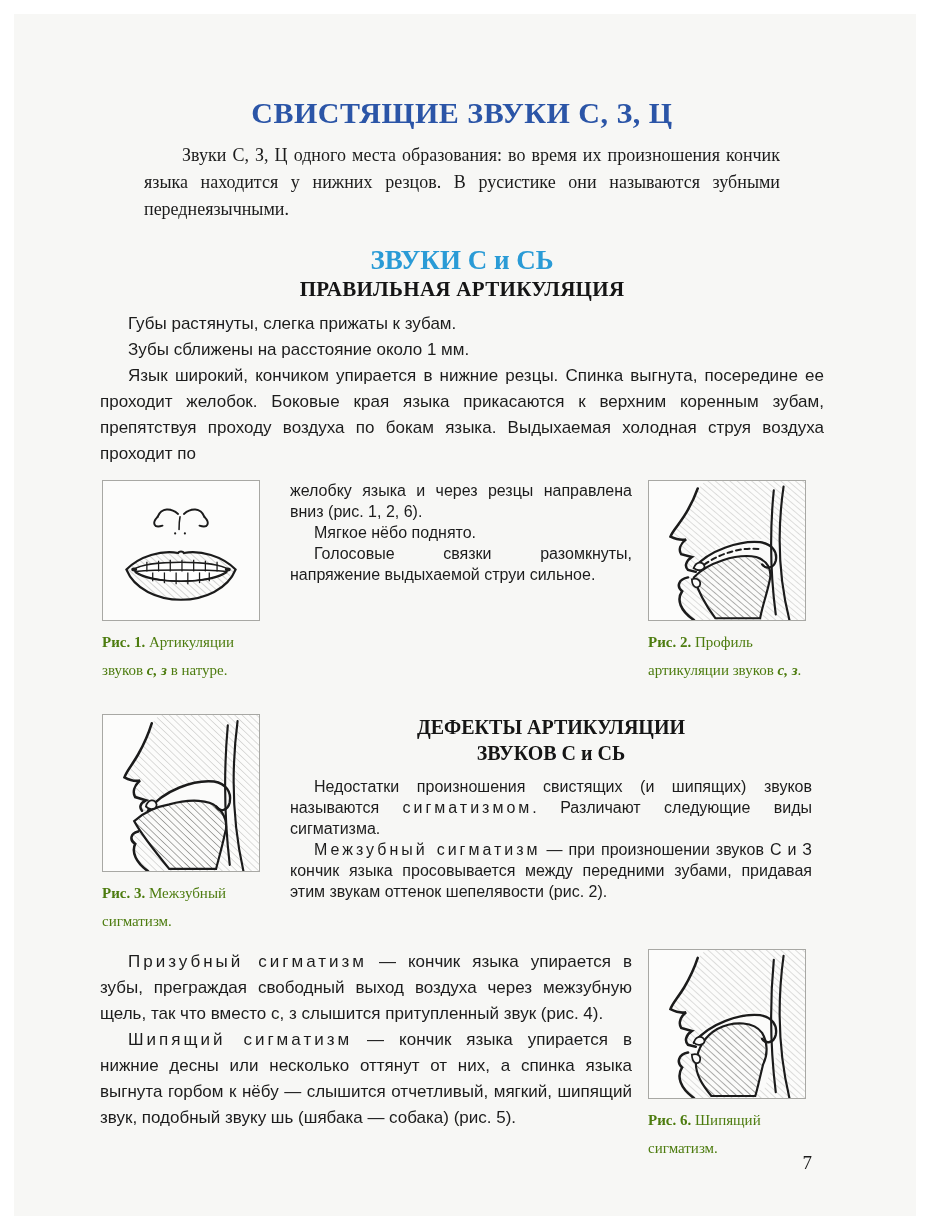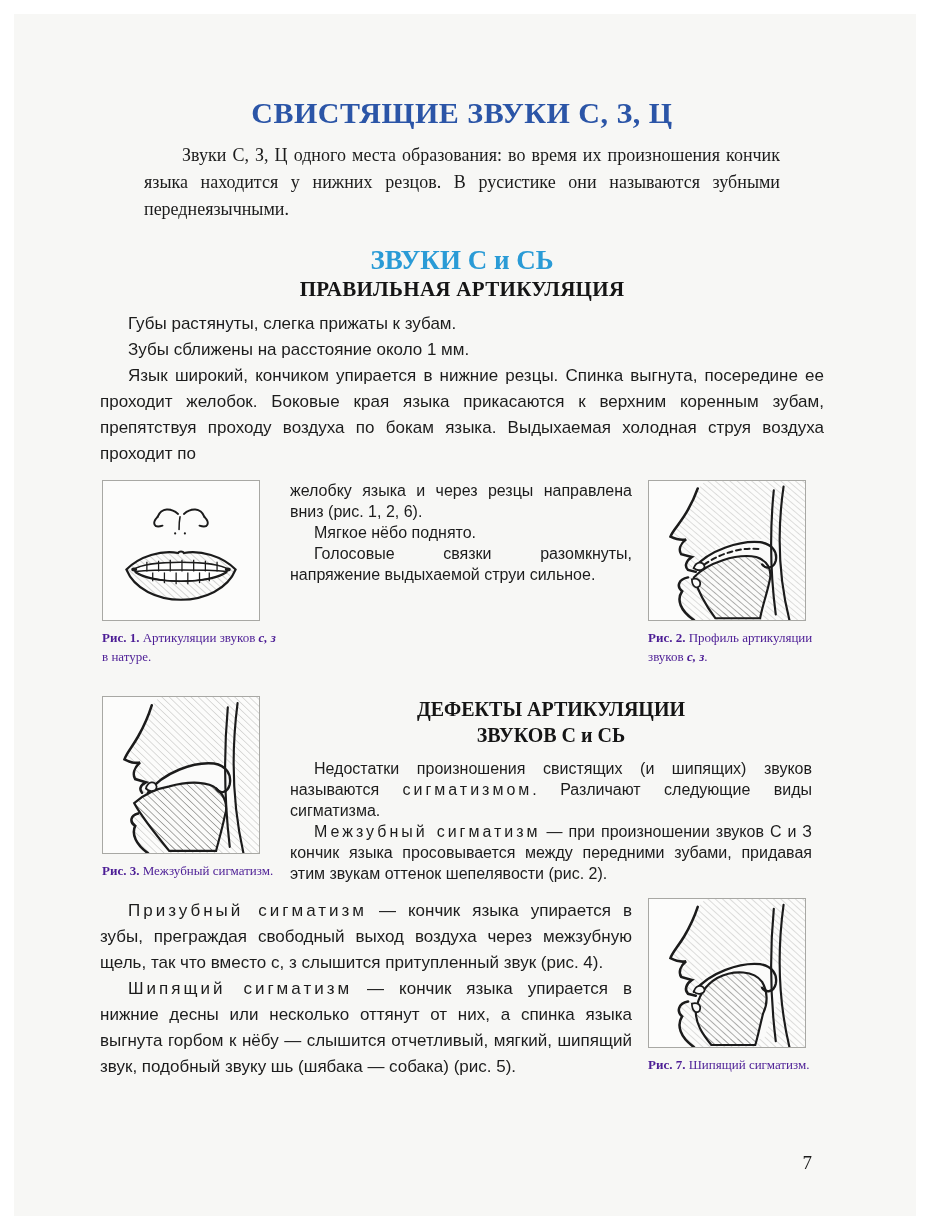--- a/index.html
+++ b/index.html
@@ -52,21 +52,21 @@
 
   .figcol { flex:none; width:176px; }
   .figcol.right { width:178px; margin-left:2px; }
   .figbox {
     width:156px; border:1px solid #a8a8a4;
     background:#fcfcfb; margin-left:2px;
   }
   .figbox svg { display:block; }
   .figcaption {
     margin:7px 0 0 2px;
-    font-size:13px; line-height:19px; color:#4c1d95;
+    font-size:15px; line-height:28px; color:#4d7c0f;
   }
   .figcaption b { font-weight:bold; }
   .figcaption i { font-style:italic; font-weight:bold; }
 
   .midcol {
     flex:1; padding:0 12px 0 14px;
   }
   .midcol .col-p {
     margin:0; font-family:"Liberation Sans", sans-serif;
     font-size:16px; line-height:21px;
@@ -230,21 +230,21 @@
             <path d="M48,114 C50,100 56,88 70,80 C88,71 108,73 116,84 C122,94 122,106 117,116 C113,132 111,142 109,148 L64,148 C54,136 48,126 48,114 Z" fill="url(#hatch)" stroke="#1b1b1b" stroke-width="2.2"></path>
             <path class="sketch" stroke-width="2.4" d="M46,94 C62,74 94,64 114,66 C126,68 132,76 130,86 C128,94 120,96 116,90"></path>
             <path d="M46,94 C48,87 55,86 57,92 C57,96 50,98 46,94 Z" fill="#fbfbfa" stroke="#1b1b1b" stroke-width="1.8"></path>
             <path d="M44,106 C50,104 54,108 52,113 C49,117 44,114 44,106 Z" fill="#fbfbfa" stroke="#1b1b1b" stroke-width="1.8"></path>
             <path class="sketch" stroke-width="2.6" d="M50,8 C46,20 42,28 36,38 C30,48 24,54 22,60 C28,63 34,64 38,63 C32,68 30,74 33,79 L44,82 C38,86 36,92 40,96 L48,98"></path>
             <path class="sketch" stroke-width="2.6" d="M40,104 C30,106 28,114 34,119 C28,128 32,140 46,150"></path>
             <path class="sketch" stroke-width="2.2" d="M138,6 C132,50 132,100 144,150 M128,10 C124,52 124,96 130,144"></path>
           </svg>
         </div>
         <p class="figcaption">
-          <b>Рис. 7.</b>
+          <b>Рис. 6.</b>
           <span>Шипящий сигматизм.</span>
         </p>
       </div>
     </div>
 
   </div>
 
   <div class="pageno">7</div>
 </div>
 

